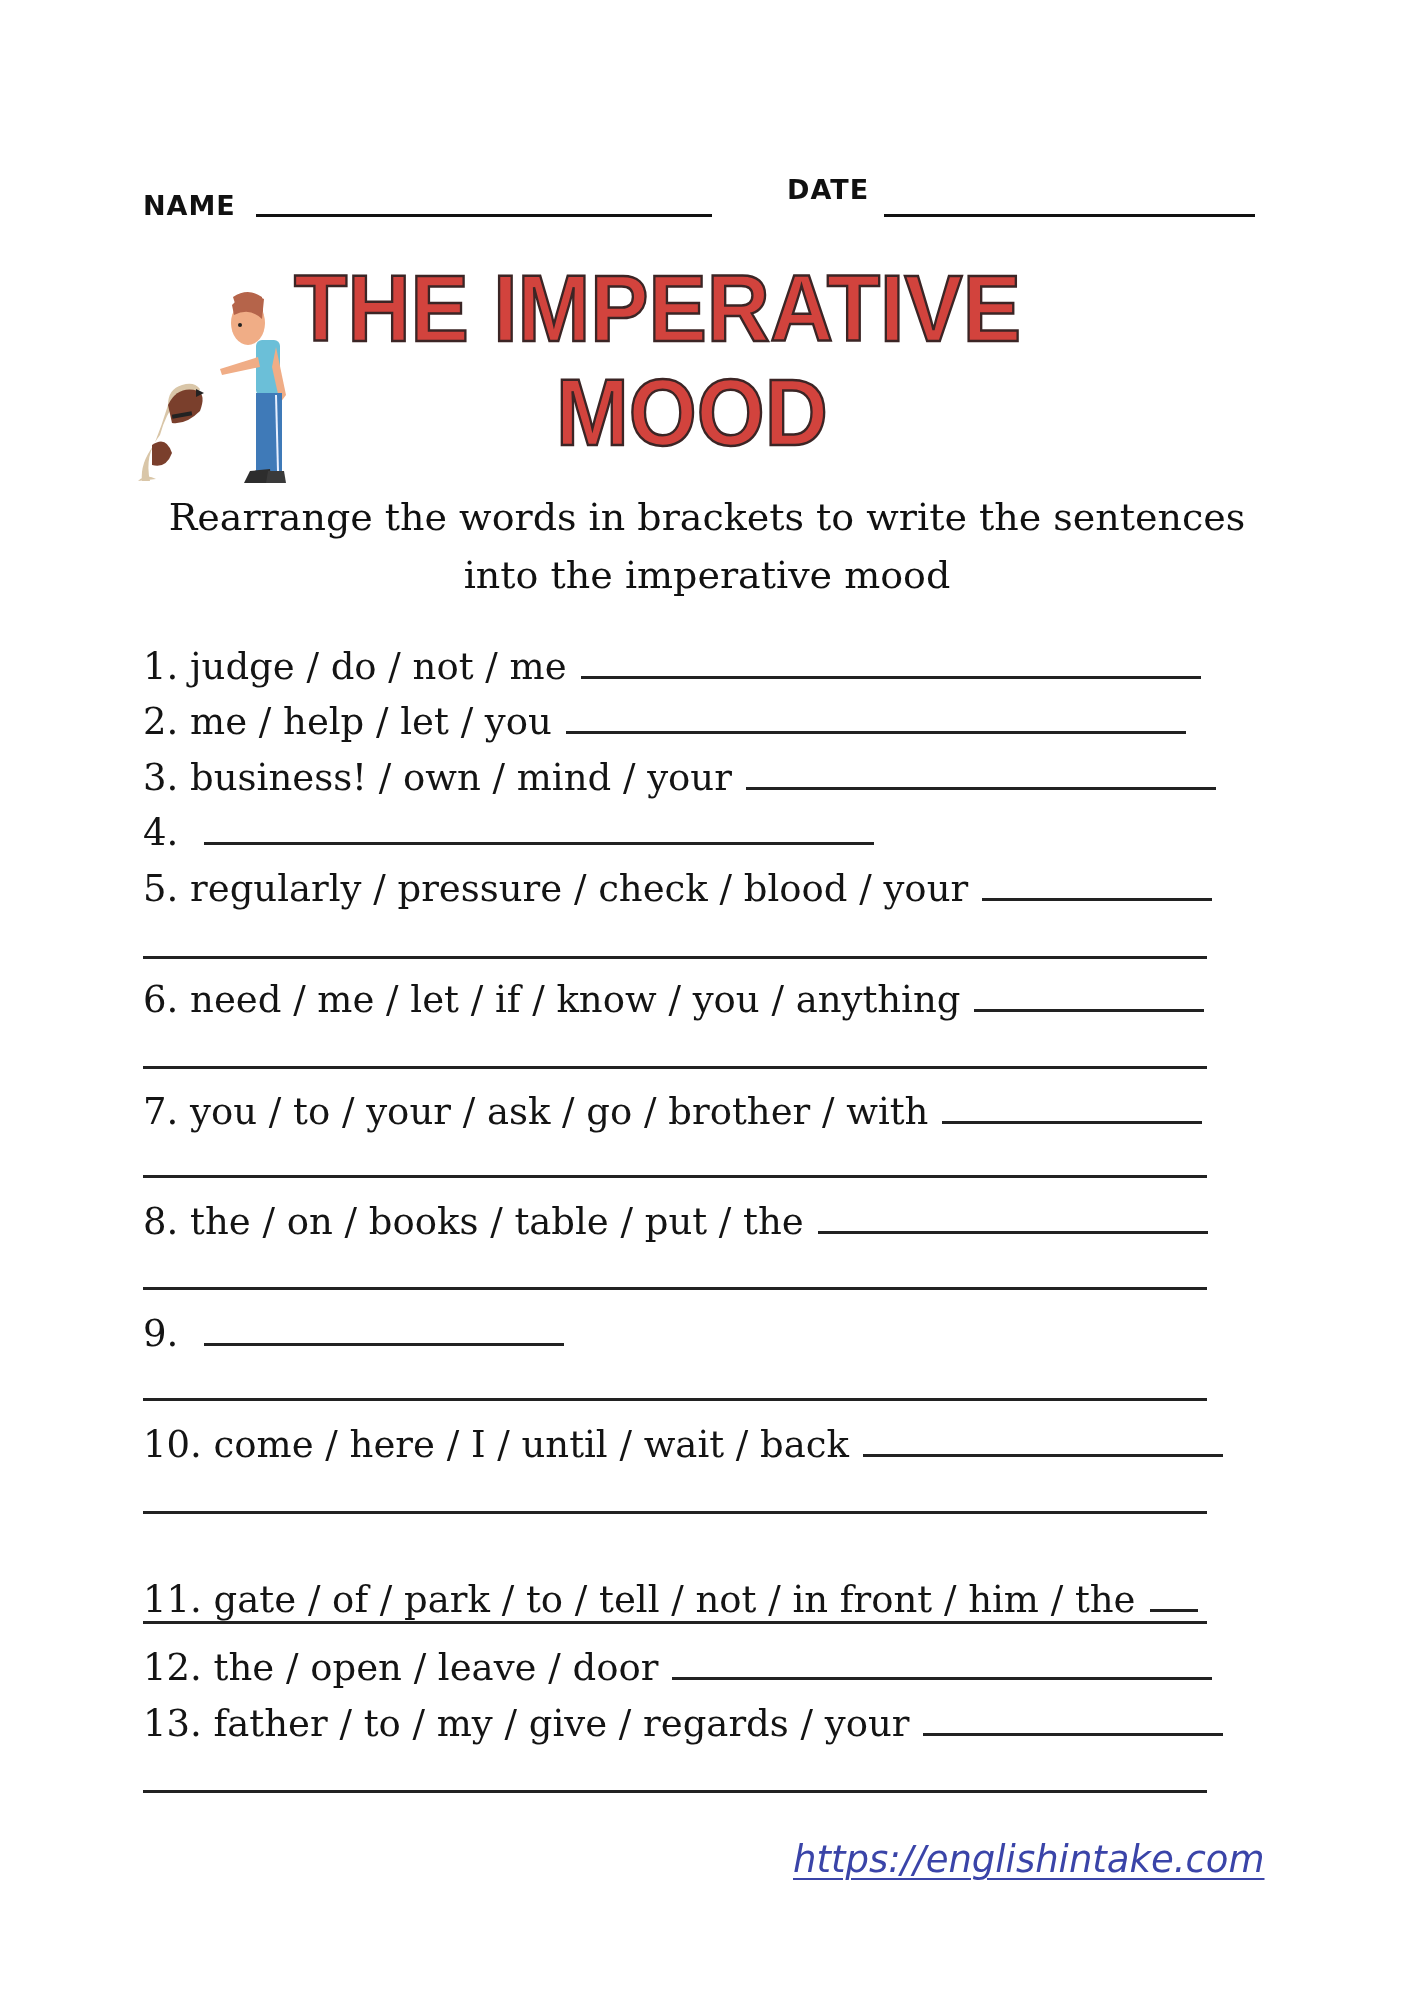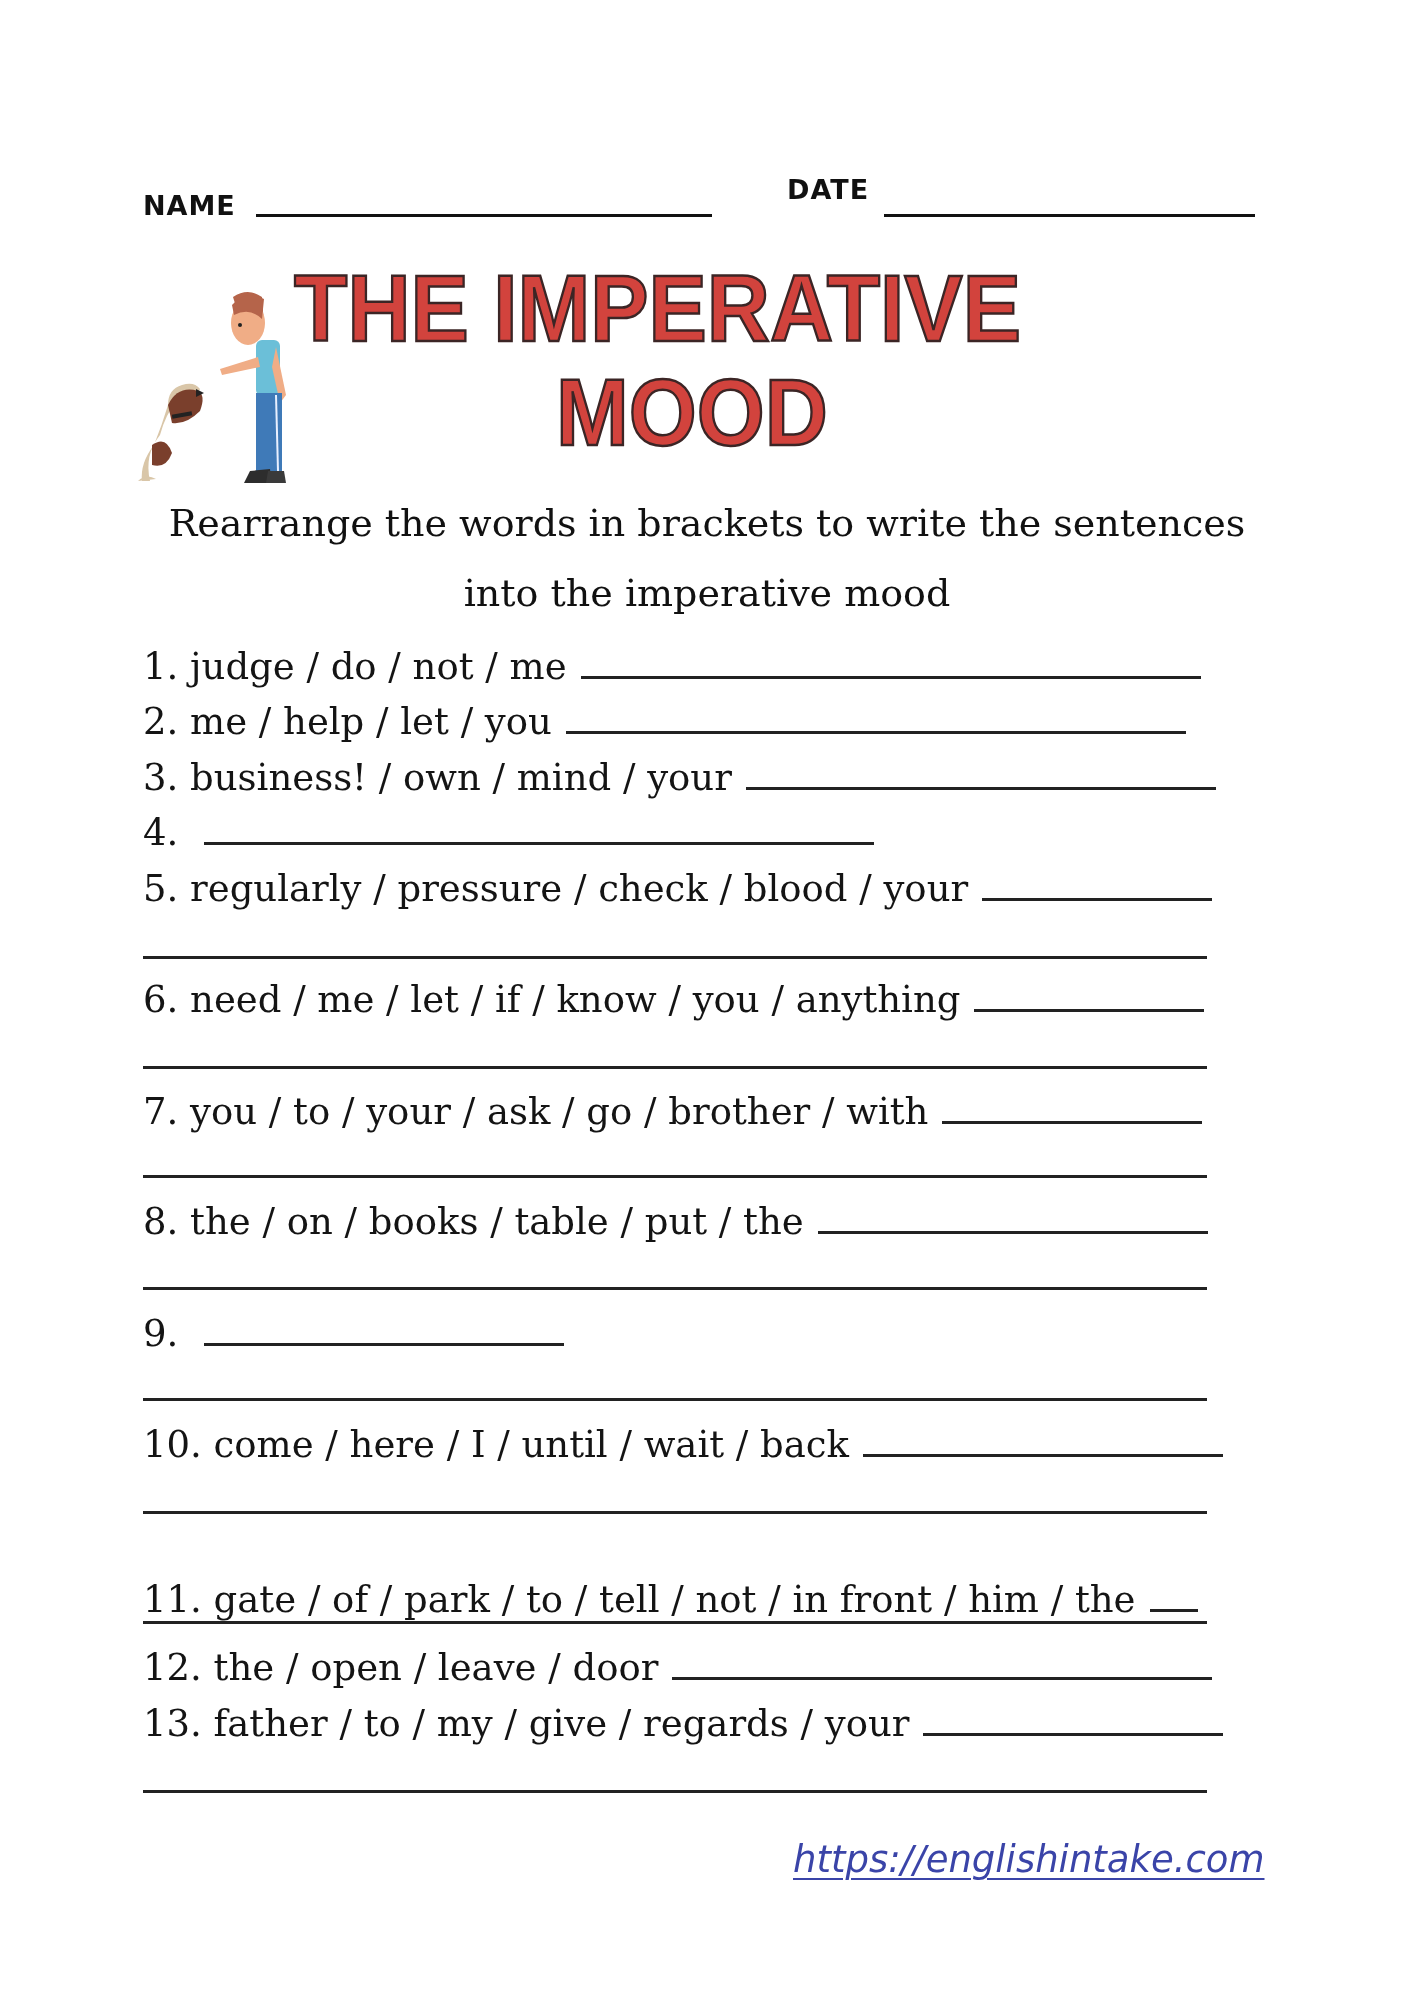--- a/index.html
+++ b/index.html
@@ -8,21 +8,21 @@
 
   .hdr-label { font-family: "DejaVu Sans", sans-serif; font-size: 27px; letter-spacing: 1px; color: #111; line-height: 1; font-weight: bold; }
   .hdr-line { height: 3px; background: #111; }
 
   .title {
     font-family: "Liberation Sans", sans-serif; font-weight: bold;
     color: #d2433d; -webkit-text-stroke: 2.5px #3b2525;
     white-space: nowrap; line-height: 1; transform-origin: left top;
   }
 
-  .instr { font-family: "DejaVu Serif", serif; font-size: 38px; color: #111; text-align: center; width: 1150px; left: 132px; line-height: 70px; }
+  .instr { font-family: "DejaVu Serif", serif; font-size: 38px; color: #111; text-align: center; width: 1150px; left: 132px; line-height: 58px; }
 
   .item { font-family: "DejaVu Serif", serif; font-size: 37px; line-height: 1; white-space: nowrap; color: #141414; display: flex; align-items: flex-end; }
   .item .blank { display: inline-block; border-bottom: 3px solid #222; height: 0; margin-left: 14px; margin-bottom: 6px; }
   .rule { height: 3px; background: #222; left: 143px; width: 1064px; }
 
   .url { font-family: "DejaVu Sans", sans-serif; font-size: 37px; color: #3a44a8; text-decoration: underline; text-decoration-thickness: 2px; text-underline-offset: 6px; left: 793px; top: 1838px; font-style: italic; }
 </style>
 </head>
 <body>
 

